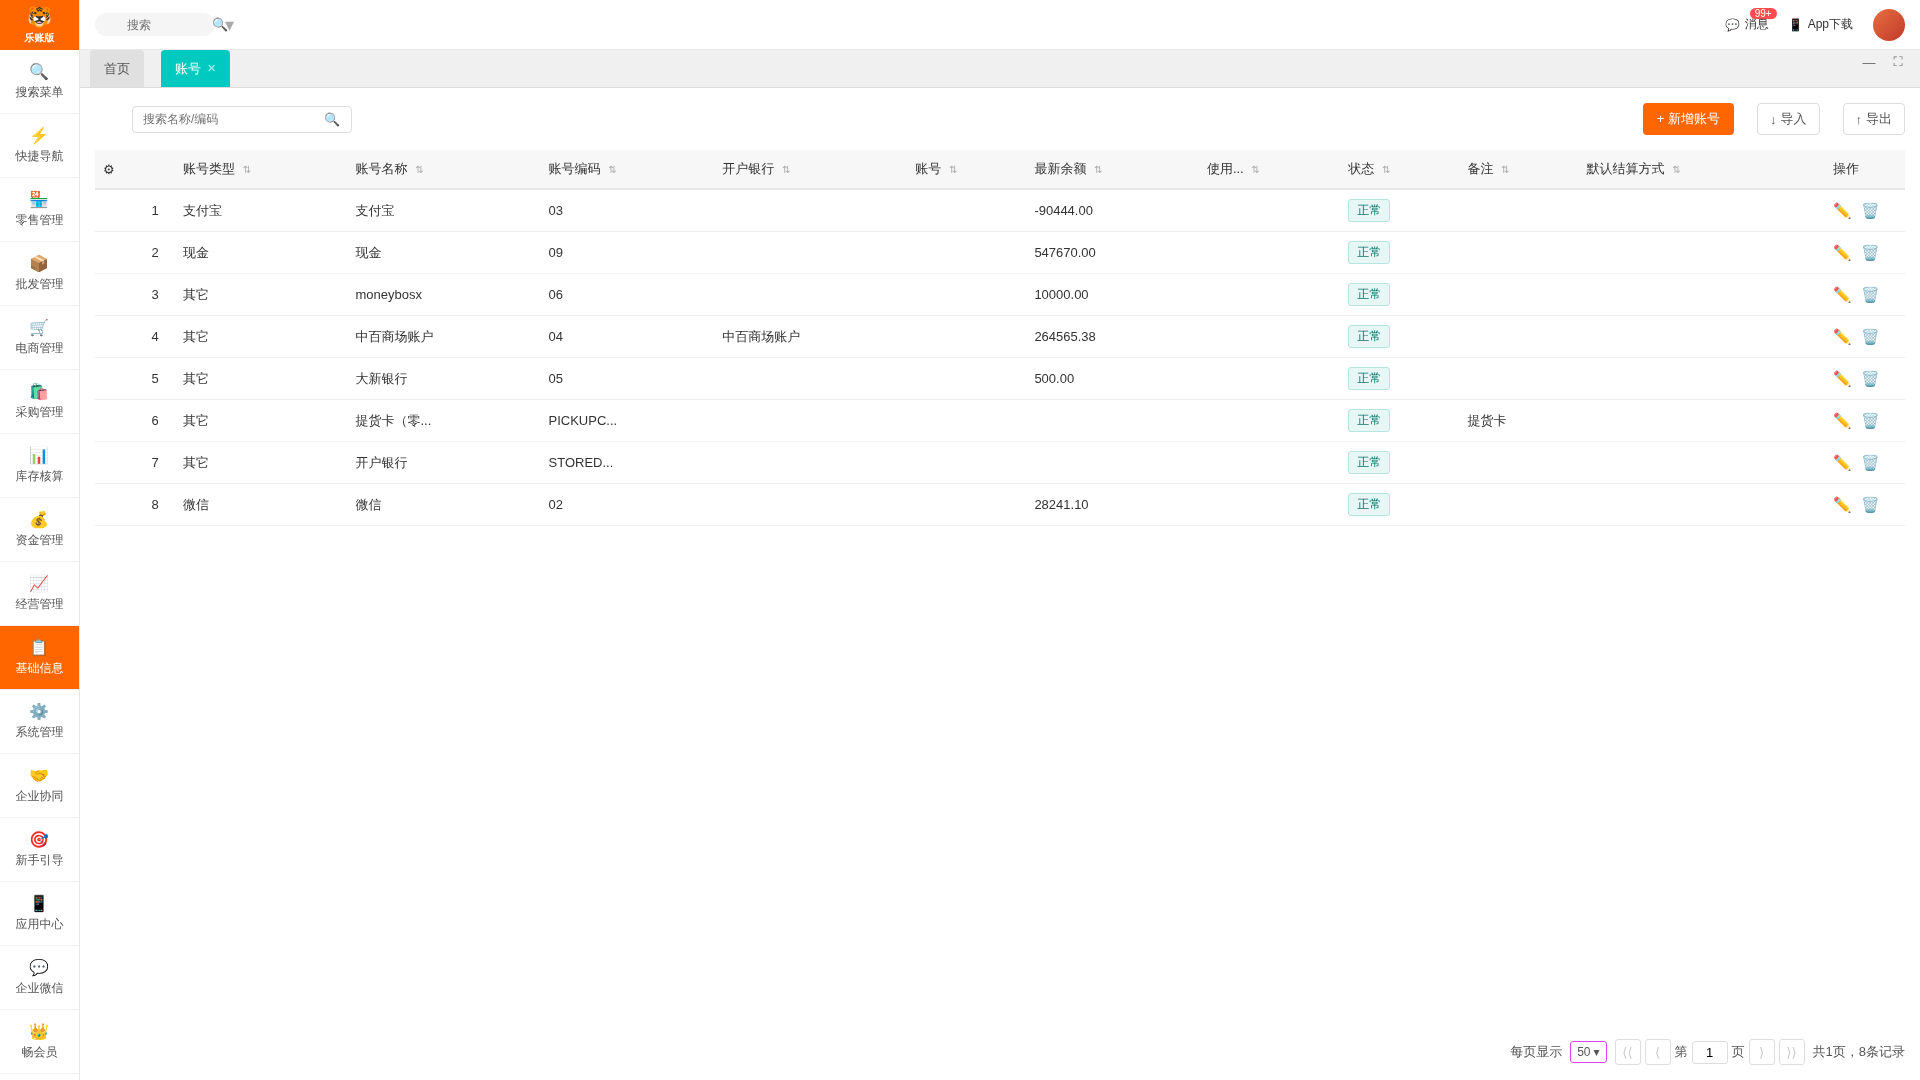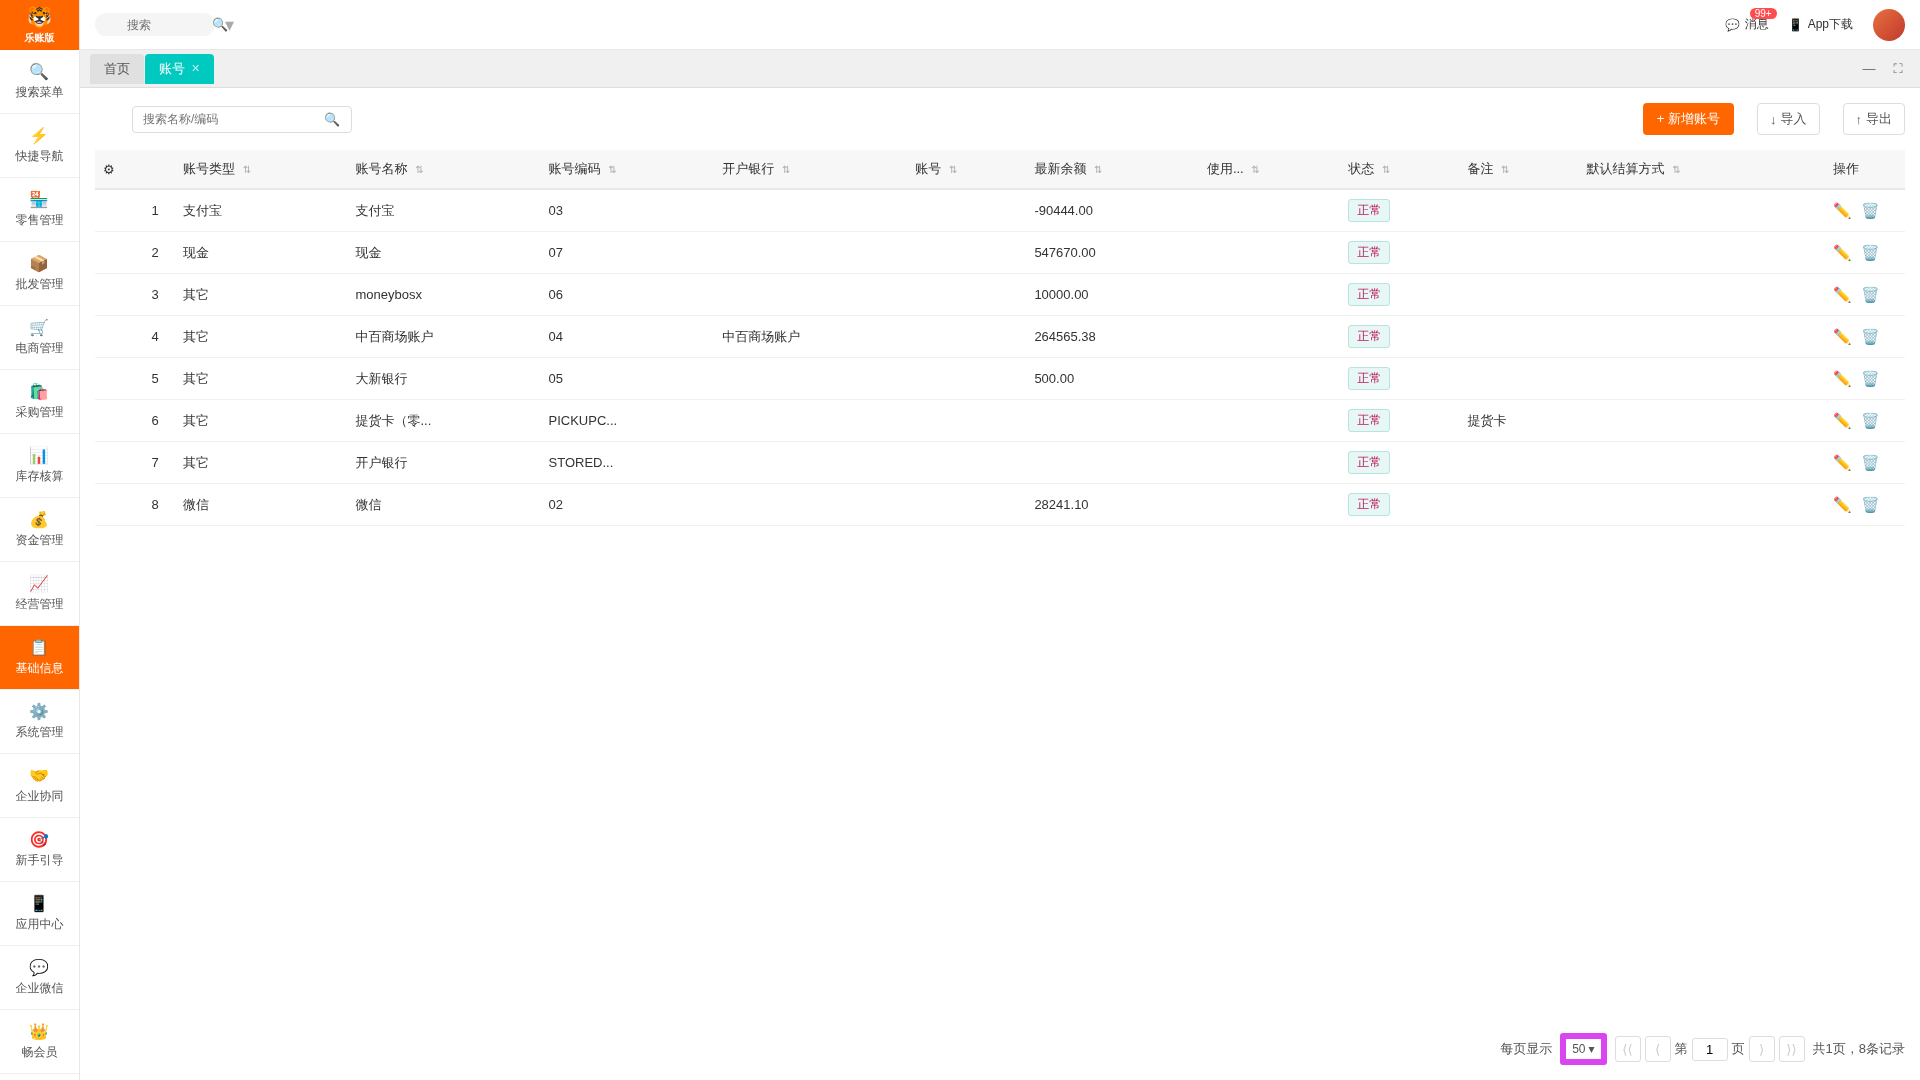--- a/index.html
+++ b/index.html
@@ -126,23 +126,22 @@
       border-radius: 50%;
       background: linear-gradient(135deg, #e87040, #c0392b);
       cursor: pointer;
     }
 
     
     .tab-bar {
       height: 38px;
       background: #f0f0f0;
       display: flex;
-      align-items: center;
       padding: 0 10px;
-      gap: 1px;
+      gap: 17px;
       border-bottom: 1px solid #ddd;
       flex-shrink: 0;
     }
     .tab {
       padding: 6px 14px;
       border-radius: 4px 4px 0 0;
       cursor: pointer;
       font-size: 13px;
       display: flex;
       align-items: center;
@@ -255,21 +254,21 @@
       color: #333;
       white-space: nowrap;
     }
     .row-num {
       color: #999;
       text-align: center;
       width: 40px;
     }
     .status-badge {
       background: #e6f7f5;
-      color: #be185d;
+      color: #0f766e;
       border: 1px solid #b7e4de;
       border-radius: 3px;
       padding: 2px 8px;
       font-size: 12px;
       display: inline-block;
     }
     .action-icons {
       display: flex;
       align-items: center;
       gap: 10px;
@@ -289,21 +288,21 @@
       position: absolute;
       bottom: 15px;
       right: 15px;
       display: flex;
       align-items: center;
       gap: 8px;
       font-size: 13px;
       color: #555;
     }
     .select-box {
-      border: 6px solid #d946ef;
+      border: 1px solid #d946ef;
       border-radius: 3px;
       padding: 3px 6px;
       font-size: 12px;
       cursor: pointer;
       background: #fff;
       display: flex;
       align-items: center;
       gap: 3px;
     }
     .page-nav {
@@ -551,21 +550,21 @@
           <span class="action-icon" title="编辑">✏️</span>
           <span class="action-icon" title="删除">🗑️</span>
         </div>
       </td>
     </tr>
           <tr>
       <td class="settings-col"></td>
       <td class="row-num">2</td>
       <td>现金</td>
       <td>现金</td>
-      <td>07</td>
+      <td>09</td>
       <td></td>
       <td></td>
       <td>547670.00</td>
       <td></td>
       <td>
         <span class="status-badge">正常</span>
       </td>
       <td></td>
       <td></td>
       <td>

